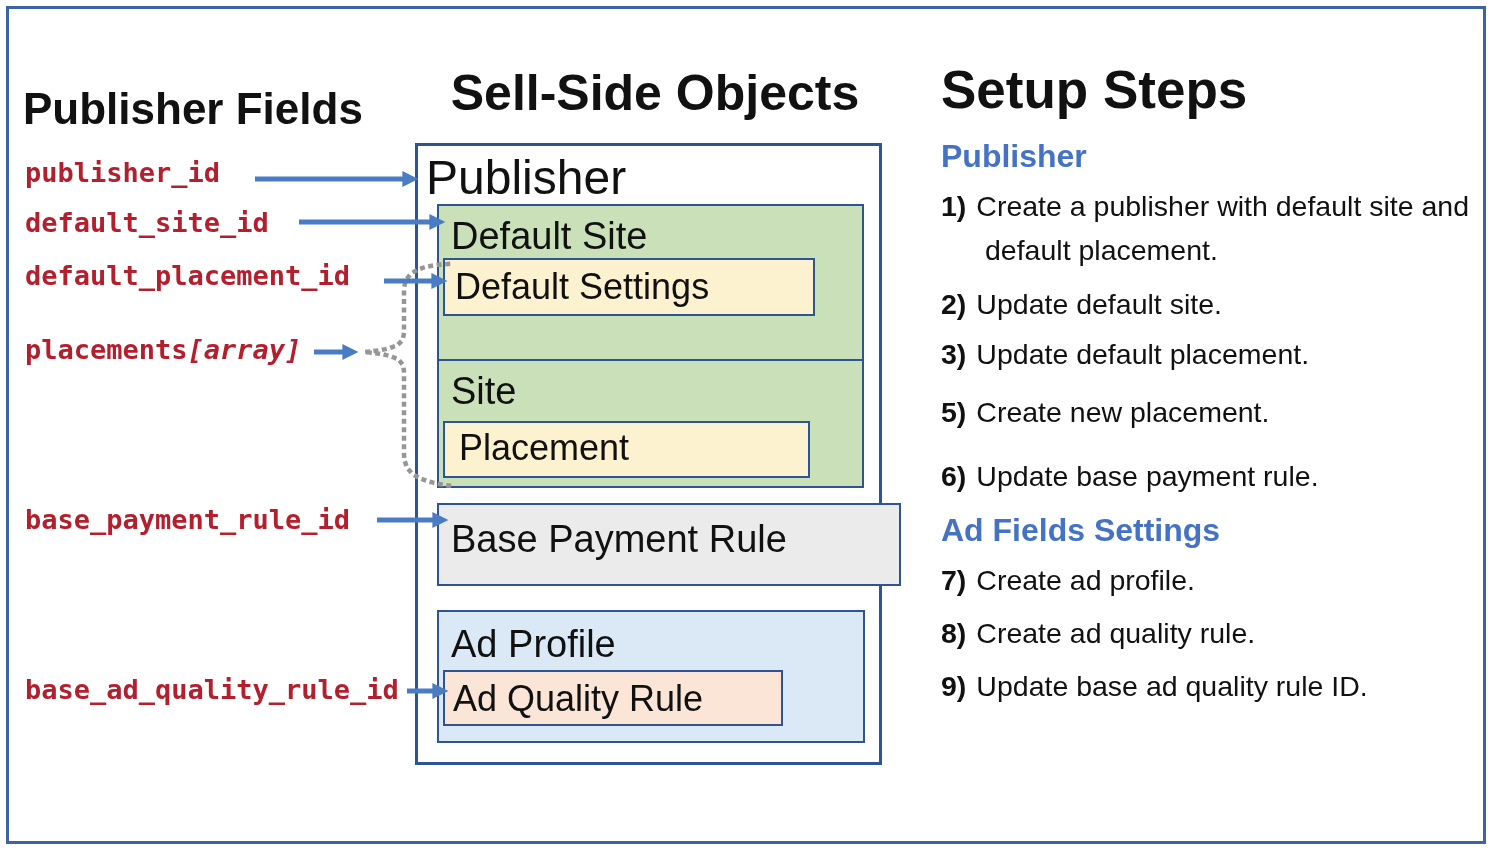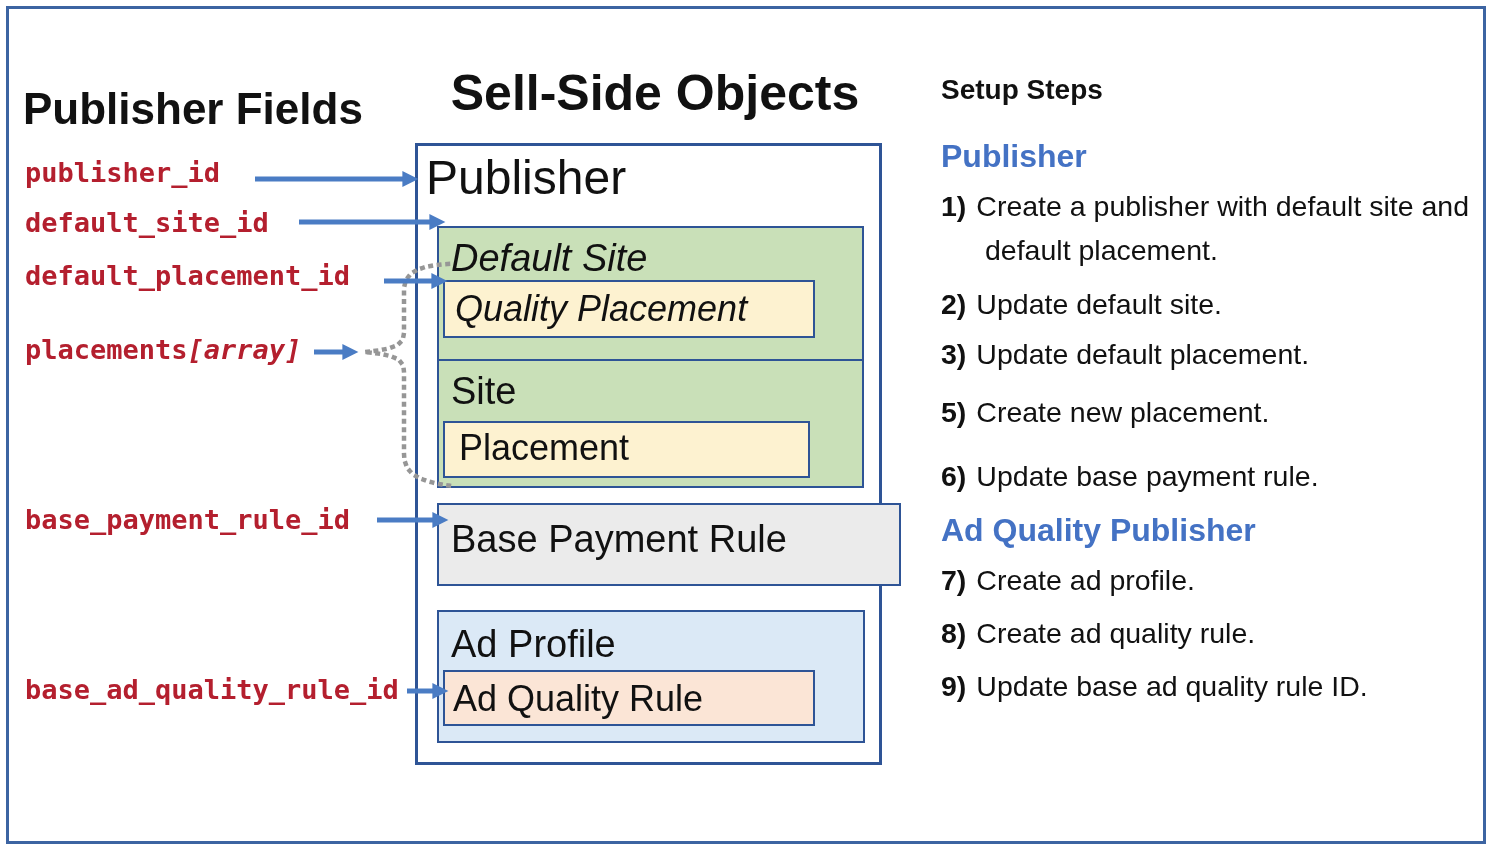--- a/index.html
+++ b/index.html
@@ -33,40 +33,40 @@
   .field{left:25px;font-family:"DejaVu Sans Mono",monospace;font-weight:bold;
     font-size:27px;line-height:34px;color:var(--field_red);white-space:nowrap;}
   .field .sfx{font-style:italic;}
   .f0{top:156px}.f1{top:206px}.f2{top:259px}.f3{top:333px}.f4{top:503px}.f5{top:673px}
 
   
   .pub-box{left:415px;top:143px;width:467px;height:622px;border:3px solid var(--border_blue);background:#fff;}
   .obj-label{position:absolute;white-space:nowrap;}
   .lbl-publisher{left:8px;top:6px;font-size:48px;line-height:52px;}
   .inner-box{position:absolute;box-sizing:border-box;border:2.5px solid var(--border_blue);}
-  .box-default-site{left:19px;top:80px;width:427px;height:172px;background:var(--green);font-style:italic;}
+  .box-default-site{left:19px;top:58px;width:427px;height:172px;background:var(--green);}
   .box-site{left:19px;top:213px;width:427px;height:129px;background:var(--green);}
   .box-base-payment{left:19px;top:357px;width:464px;height:83px;background:var(--gray_fill);}
   .box-ad-profile{left:19px;top:464px;width:428px;height:133px;background:var(--light_blue);}
   .lbl-outer{font-size:38px;line-height:44px;}
   .lbl-inner{font-size:36px;line-height:42px;}
   .lbl-default-site{left:12px;top:8px;}
   .box-default-placement{left:4px;top:52px;width:372px;height:58px;background:var(--yellow);}
   .lbl-default-placement{left:10px;top:6px;}
   .lbl-site{left:12px;top:8px;}
   .box-placement{left:4px;top:60px;width:367px;height:57px;background:var(--yellow);}
   .lbl-placement{left:14px;top:4px;}
   .lbl-base-payment{left:12px;top:12px;}
   .lbl-ad-profile{left:12px;top:10px;}
-  .box-ad-quality{left:4px;top:58px;width:372px;height:56px;background:var(--peach);text-decoration:underline;}
+  .box-ad-quality{left:4px;top:58px;width:340px;height:56px;background:var(--peach);text-decoration:underline;}
   .lbl-ad-quality{left:8px;top:6px;}
 
   
   .setup-col{left:941px;top:66px;width:540px;}
-  .setup-title{font-size:28px;line-height:48px;font-weight:bold;margin:0 0 22px 0;}
+  .setup-title{font-size:53px;line-height:48px;font-weight:bold;margin:0 0 22px 0;}
   .section-heading{font-size:32px;line-height:40px;font-weight:bold;color:var(--accent_blue);margin:0;}
   .step{font-size:28.5px;line-height:44px;width:494px;padding-left:44px;text-indent:-44px;margin:0;}
   .step .num{font-weight:bold;margin-right:10px;}
 
   
   svg.overlay{position:absolute;left:0;top:0;pointer-events:none;}
   .arrow-line{stroke:var(--arrow_blue);stroke-width:5;fill:none;}
   .arrow-head{fill:var(--arrow_blue);}
   .brace{stroke:var(--dotted_gray);stroke-width:4.5;fill:none;
     stroke-dasharray:0.5 8;stroke-linecap:square;}
@@ -85,21 +85,21 @@
 <div class="abs field f3"><span>placements</span><span class="sfx">[array]</span></div>
 <div class="abs field f4"><span>base_payment_rule_id</span><span class="sfx"></span></div>
 <div class="abs field f5"><span>base_ad_quality_rule_id</span><span class="sfx"></span></div>
 
 <div class="abs pub-box">
   <div class="obj-label lbl-publisher">Publisher</div>
 
   <div class="inner-box box-default-site">
     <div class="obj-label lbl-outer lbl-default-site">Default Site</div>
     <div class="inner-box box-default-placement">
-      <div class="obj-label lbl-inner lbl-default-placement">Quality Placement</div>
+      <div class="obj-label lbl-inner lbl-default-placement">Default Settings</div>
     </div>
   </div>
 
   <div class="inner-box box-site">
     <div class="obj-label lbl-outer lbl-site">Site</div>
     <div class="inner-box box-placement">
       <div class="obj-label lbl-inner lbl-placement">Placement</div>
     </div>
   </div>
 
@@ -119,21 +119,21 @@
   <h2 class="setup-title">Setup Steps</h2>
 
   <h3 class="section-heading">Publisher</h3>
   <p class="step" style="margin-top:8px"><span class="num">1)</span><span>Create a publisher with default site and default placement.</span></p>
   <p class="step" style="margin-top:10px"><span class="num">2)</span><span>Update default site.</span></p>
   <p class="step" style="margin-top:6px"><span class="num">3)</span><span>Update default placement.</span></p>
   <p class="step" style="margin-top:14px"><span class="num">5)</span><span>Create new placement.</span></p>
 
   <p class="step" style="margin-top:20px"><span class="num">6)</span><span>Update base payment rule.</span></p>
 
-  <h3 class="section-heading" style="margin-top:12px">Ad Quality Publisher</h3>
+  <h3 class="section-heading" style="margin-top:12px">Ad Fields Settings</h3>
   <p class="step" style="margin-top:8px"><span class="num">7)</span><span>Create ad profile.</span></p>
   <p class="step" style="margin-top:9px"><span class="num">8)</span><span>Create ad quality rule.</span></p>
   <p class="step" style="margin-top:9px"><span class="num">9)</span><span>Update base ad quality rule ID.</span></p>
 </div>
 
 <svg class="overlay" width="1498" height="857" viewBox="0 0 1498 857">
   <defs>
     <marker id="ah" viewBox="0 0 10 10" refX="1" refY="5" markerWidth="3.6" markerHeight="3.2" orient="auto" markerUnits="strokeWidth">
       <path class="arrow-head" d="M0,0 L10,5 L0,10 z"></path>
     </marker>

